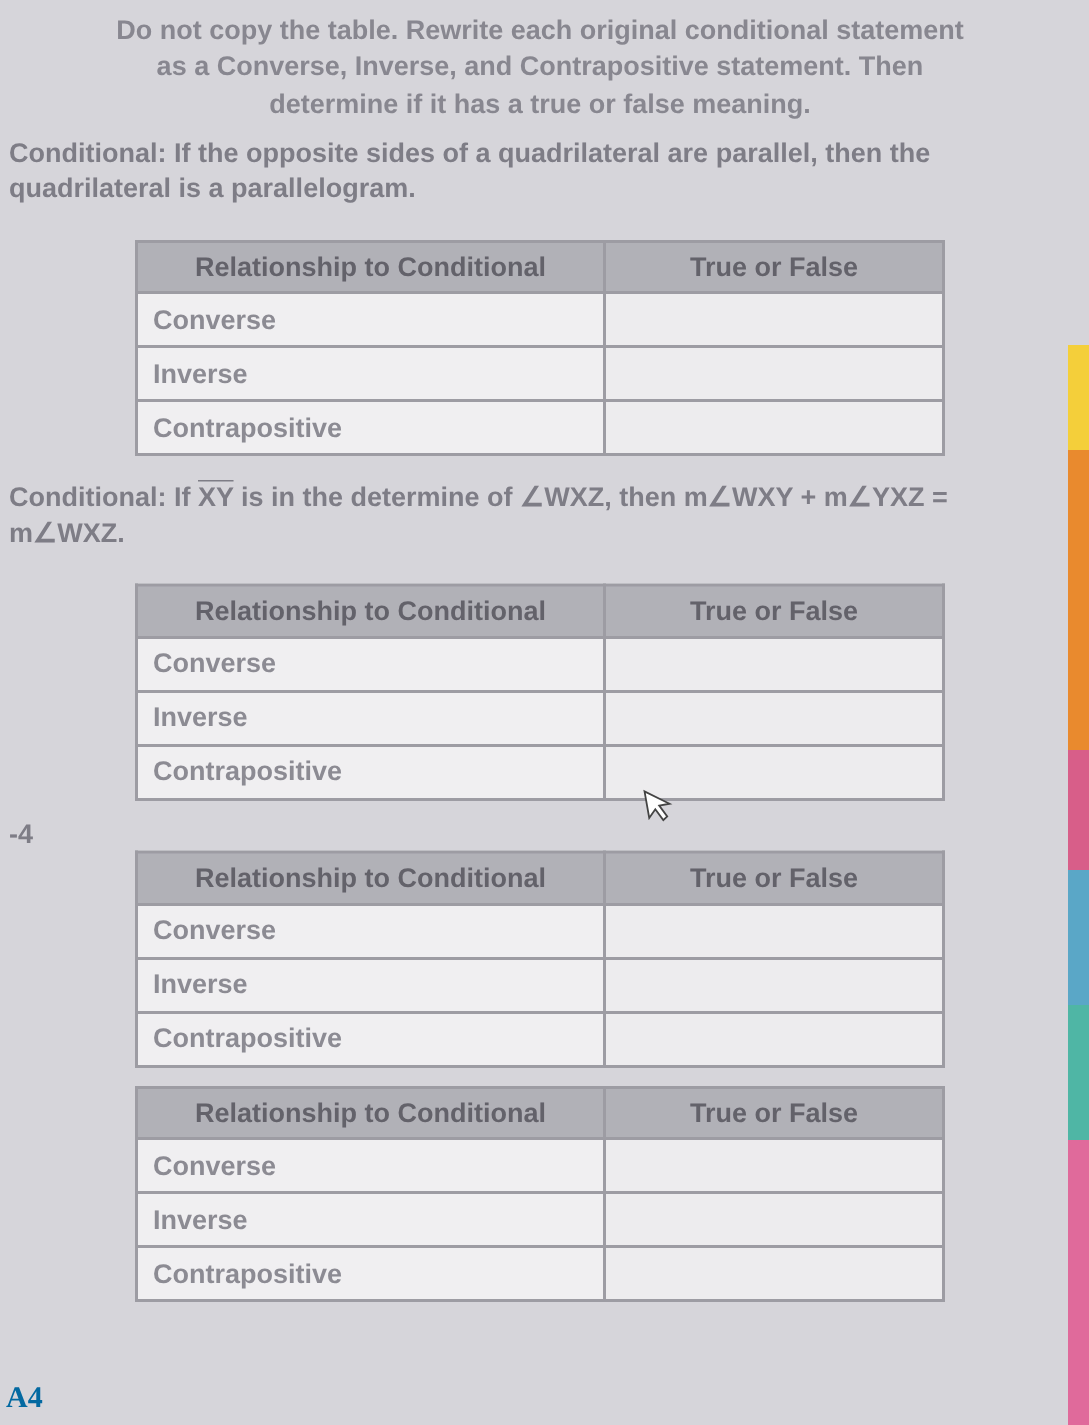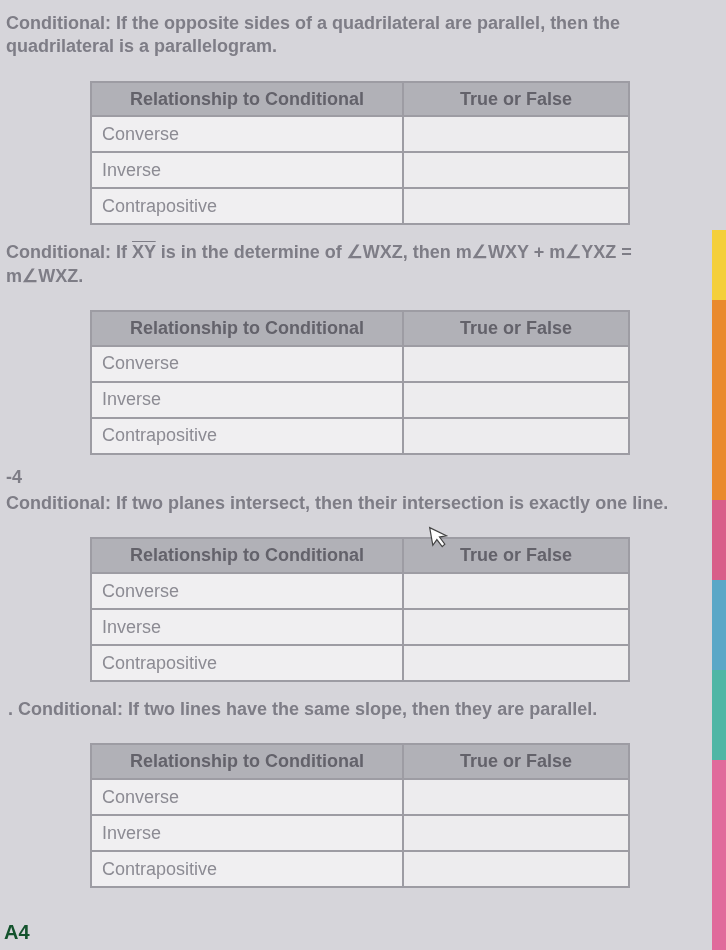--- a/index.html
+++ b/index.html
@@ -50,21 +50,21 @@
     font-size: 18px;
   }
   table.rel th {
     background: #b2b1b8;
     color: #5e5d66;
     font-weight: bold;
     line-height: 1.15;
   }
   table.rel td {
     color: #8a8992;
-    font-weight: normal;
+    font-weight: bold;
     height: 22px;
     margin-left: 43px;
   }
   table.rel td.empty {
     background: #f1f0f3;
   }
   .q-num {
     color: #7b7a84;
     font-weight: bold;
     font-size: 18px;
@@ -87,37 +87,43 @@
   .tab-orange { background: #e98a2e; top: 300px; height: 200px; }
   .tab-pinktop{ background: #d85e89; top: 500px; height: 80px; }
   .tab-blue   { background: #5aa7c7; top: 580px; height: 90px; }
   .tab-teal   { background: #4fb6a5; top: 670px; height: 90px; }
   .tab-pink   { background: #e06a9b; top: 760px; height: 190px; }
   .a4 {
     position: absolute;
     left: 4px;
     bottom: 6px;
     font-size: 20px;
-    color: #14532d;
-    font-weight: bold;
+    color: #0369a1;
+    font-weight: bold;
+    font-family: Liberation Serif, serif;
   }
   .cursor {
     position: absolute;
     left: 430px;
     top: 524px;
     font-size: 22px;
     color: #333;
     transform: rotate(-10deg);
   }
 </style>
 </head>
 <body>
 
 <div class="page">
 
+  <div class="instructions">
+    <span>Do not copy the table. Rewrite each original conditional statement</span><br>
+    <span>as a Converse, Inverse, and Contrapositive statement. Then</span><br>
+    <span>determine if it has a true or false meaning.</span>
+  </div>
 
   
   <div class="cond-line">
     <span class="label">Conditional:</span>
     <span>If the opposite sides of a quadrilateral are parallel, then the quadrilateral is a parallelogram.</span>
   </div>
   <table class="rel">
     <tbody>
         <tr>
       <th style="width:58%">Relationship to Conditional</th>
@@ -160,51 +166,42 @@
     <tr>
           <td>Contrapositive</td>
           <td class="empty"></td>
         </tr>
   </tbody>
     </table>
 
   <span class="q-num">-4</span>
 
   
-  <div class="cond-line">
-    <span class="label">Conditional:</span>
-    <span>If two planes intersect, then their intersection is exactly one line.</span>
-  </div>
-  <table class="rel">
-    <tbody>
-        <tr>
-      <th style="width:58%">Relationship to Conditional</th>
-      <th>True or False</th>
-    </tr>
-    <tr>
-          <td>Converse</td>
-          <td class="empty"></td>
-        </tr>
-    <tr>
-          <td>Inverse</td>
-          <td class="empty"></td>
-        </tr>
-    <tr>
-          <td>Contrapositive</td>
-          <td class="empty"></td>
-        </tr>
-  </tbody>
-    </table>
-
-  
-  <div class="cond-line">
-    <span class="q-num">.</span>
-    <span class="label">Conditional:</span>
-    <span>If two lines have the same slope, then they are parallel.</span>
-  </div>
+  <table class="rel">
+    <tbody>
+        <tr>
+      <th style="width:58%">Relationship to Conditional</th>
+      <th>True or False</th>
+    </tr>
+    <tr>
+          <td>Converse</td>
+          <td class="empty"></td>
+        </tr>
+    <tr>
+          <td>Inverse</td>
+          <td class="empty"></td>
+        </tr>
+    <tr>
+          <td>Contrapositive</td>
+          <td class="empty"></td>
+        </tr>
+  </tbody>
+    </table>
+
+  
   <table class="rel">
     <tbody>
         <tr>
       <th style="width:58%">Relationship to Conditional</th>
       <th>True or False</th>
     </tr>
     <tr>
           <td>Converse</td>
           <td class="empty"></td>
         </tr>

